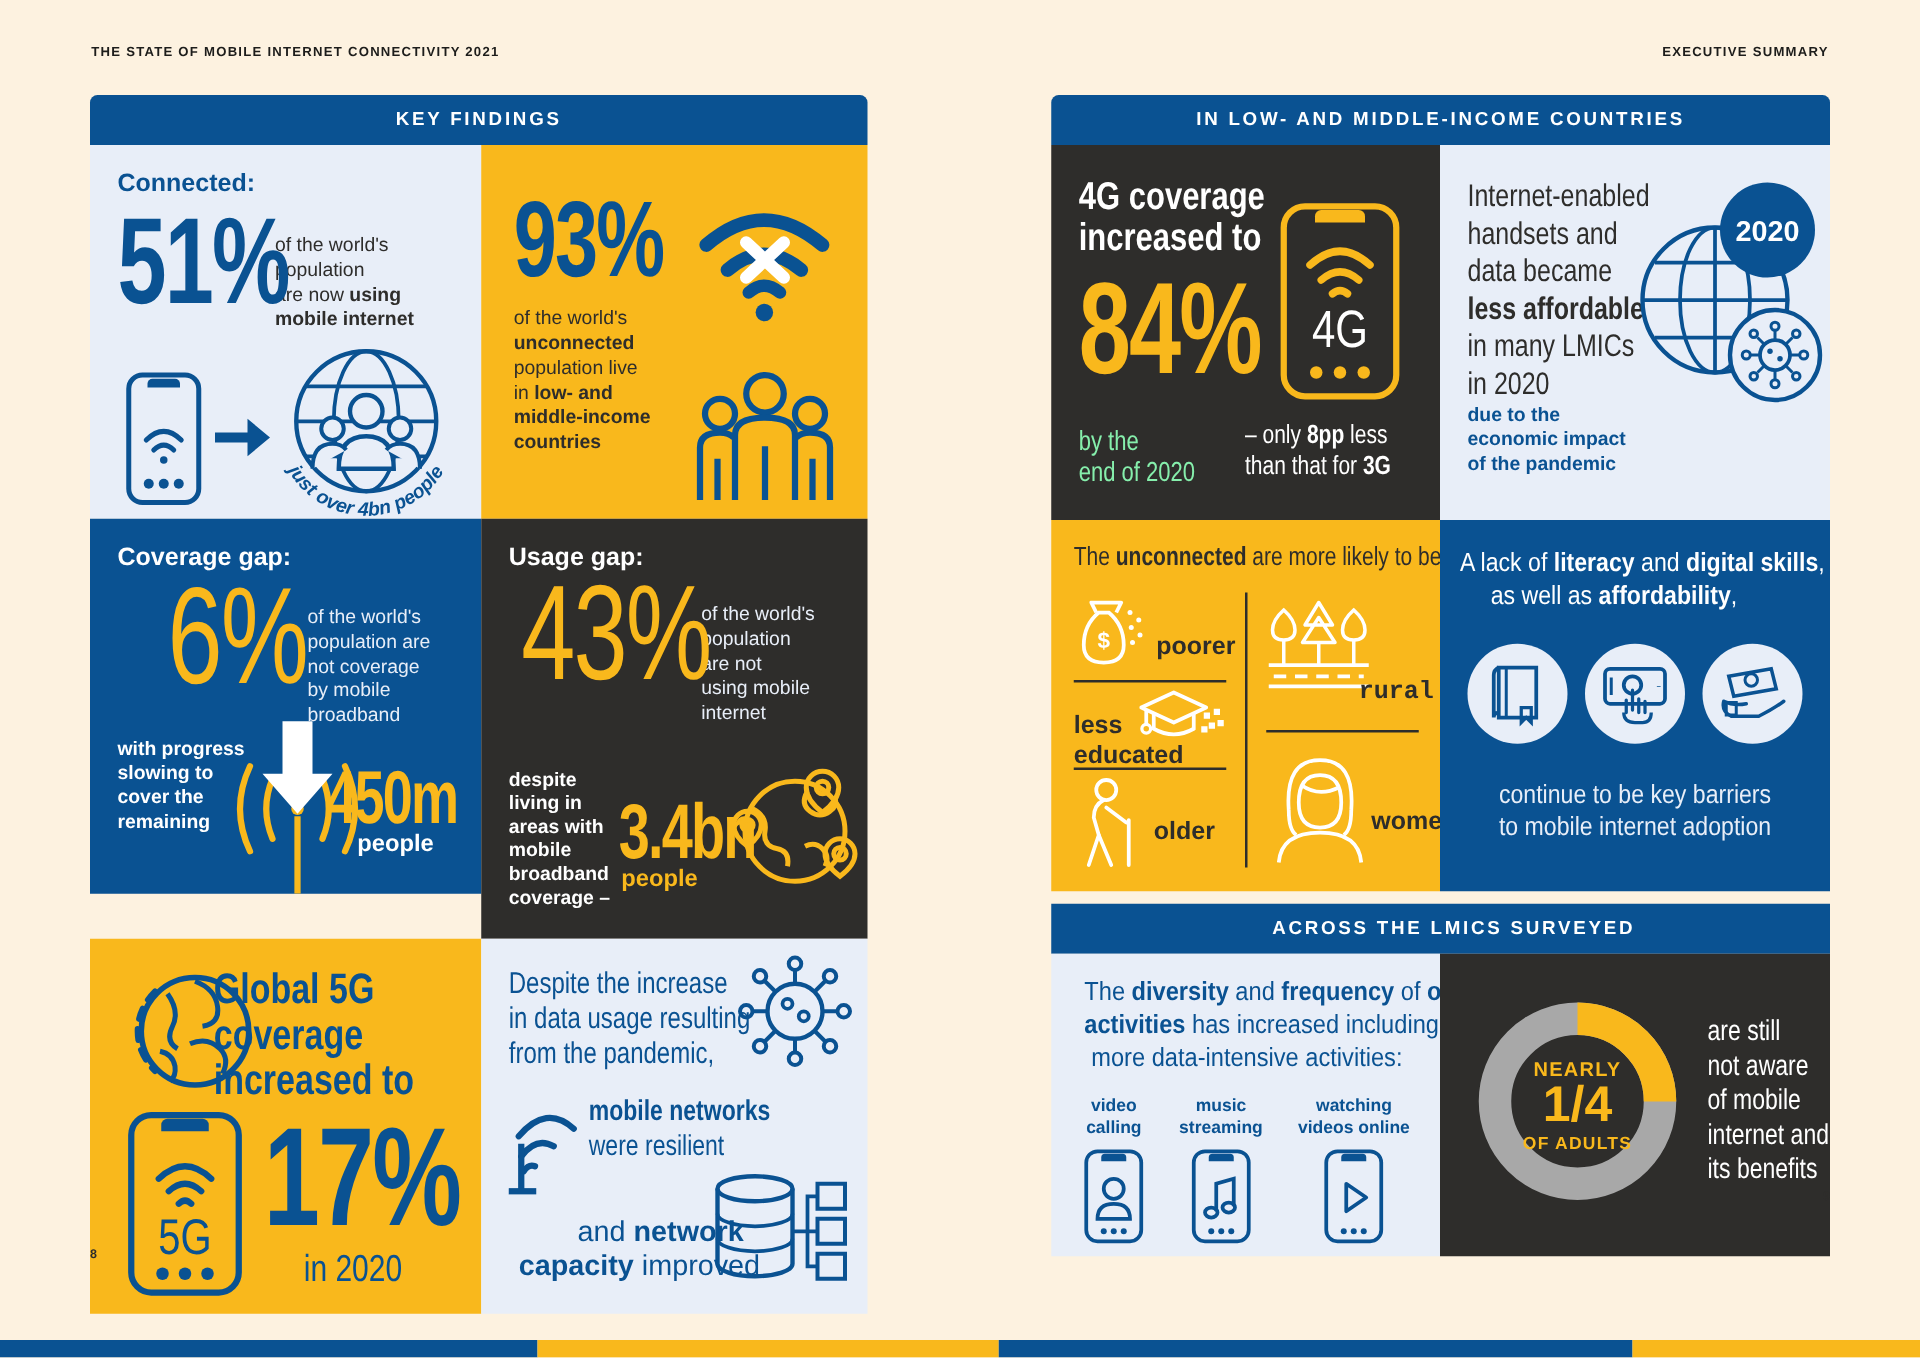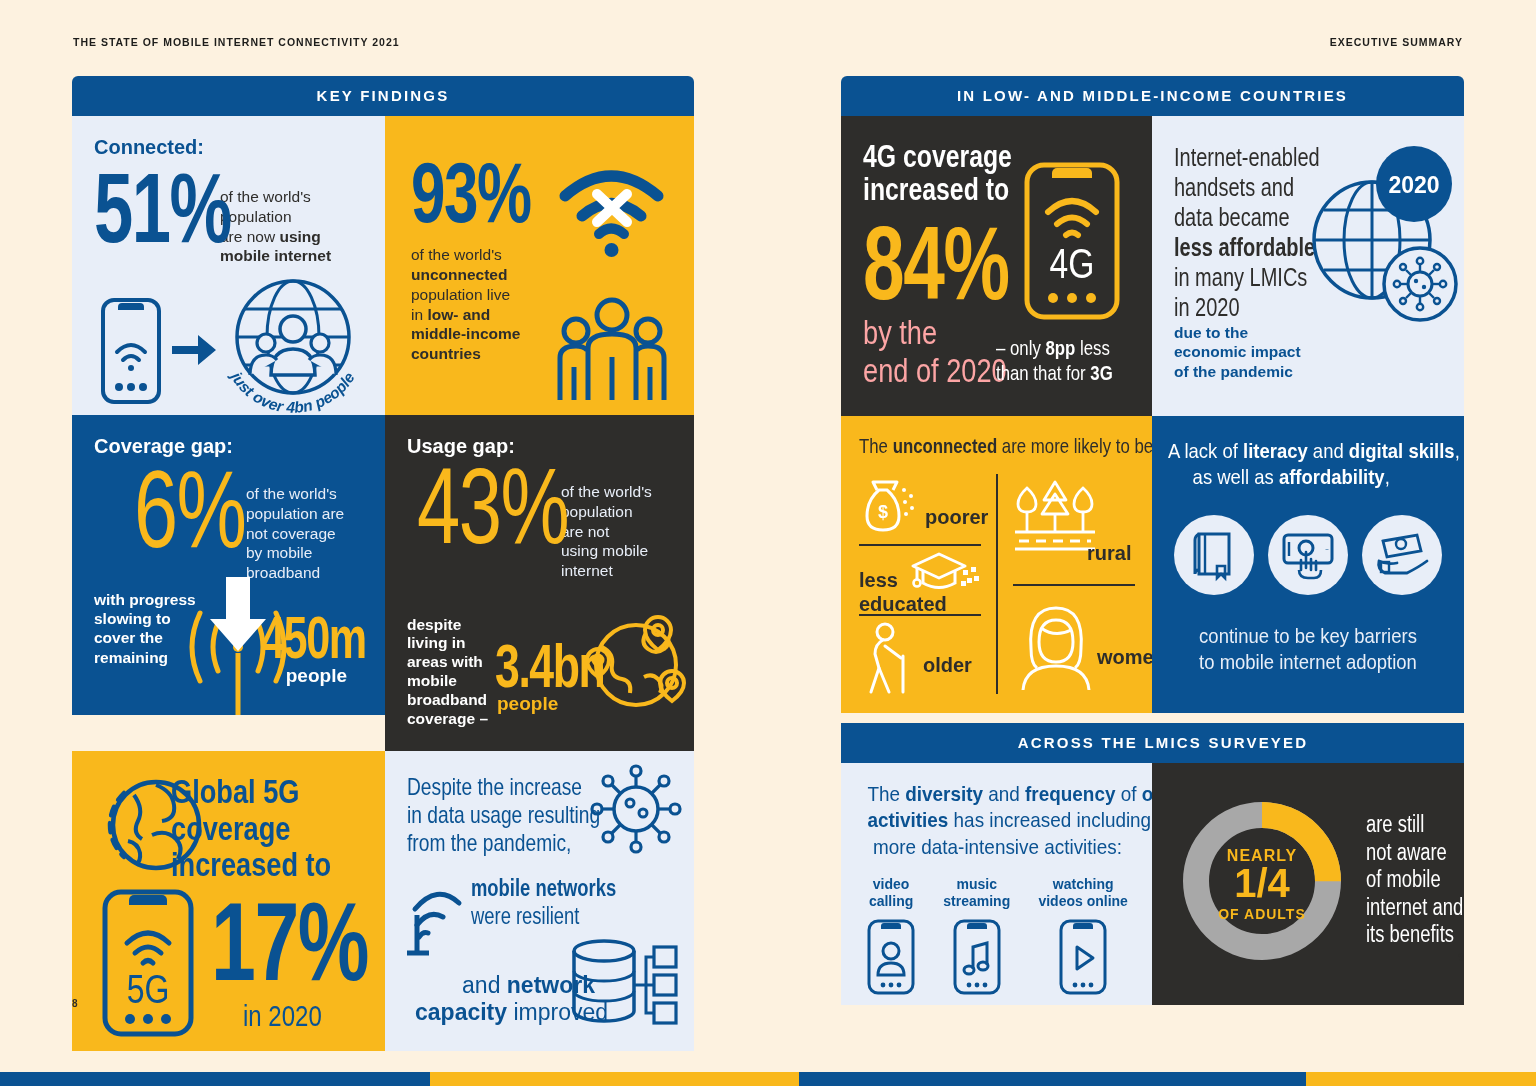--- a/index.html
+++ b/index.html
@@ -363,21 +363,21 @@
   <div class="banner">IN LOW- AND MIDDLE-INCOME COUNTRIES</div>
 
   <div class="grid2">
 
     <div class="cell c-dark" style="width:311px;height:300px;padding:24px 14px 0 22px;">
       <div class="condblk t-white b" style="font-size:31px;line-height:1.08;">
         <span>4G coverage</span>
         <span>increased to</span>
       </div>
       <div class="bignum t-yellow" style="font-size:104px;width:150px;margin-top:12px;">84%</div>
-      <div class="condblk" style="position:absolute;left:22px;bottom:26px;font-size:34px;line-height:1.14;color:#fca5a5;">
+      <div class="condblk" style="position:absolute;left:22px;bottom:26px;font-size:22px;line-height:1.14;color:#86efac;">
         <span>by the</span>
         <span>end of 2020</span>
       </div>
       <div style="position:absolute;right:32px;top:46px;">
         <svg width="96" height="158" viewBox="0 0 96 158">
           <rect x="3" y="3" width="90" height="152" rx="17" fill="none" stroke="#f9b81c" stroke-width="5"></rect>
           <path d="M33 6 h30 a5 5 0 0 1 5 5 v5 h-40 v-5 a5 5 0 0 1 5 -5z" fill="#f9b81c"></path>
           <path d="M24 50 q24 -22 48 0" fill="none" stroke="#f9b81c" stroke-width="6" stroke-linecap="round"></path>
           <path d="M33 62 q15 -13 30 0" fill="none" stroke="#f9b81c" stroke-width="6" stroke-linecap="round"></path>
           <path d="M42 73 q6 -5 12 0" fill="none" stroke="#f9b81c" stroke-width="6" stroke-linecap="round"></path>
@@ -510,21 +510,21 @@
           <line x1="14" y1="34" x2="14" y2="54" stroke="#ffffff" stroke-width="2.8"></line>
           <path d="M42 4 l-11 18 h22 z M42 16 l-13 20 h26 z" fill="none" stroke="#ffffff" stroke-width="2.8" stroke-linejoin="round"></path>
           <line x1="42" y1="36" x2="42" y2="54" stroke="#ffffff" stroke-width="2.8"></line>
           <path d="M70 10 q-9 8 -9 16 q0 8 9 8 q9 0 9 -8 q0 -8 -9 -16z" fill="none" stroke="#ffffff" stroke-width="2.8"></path>
           <line x1="70" y1="34" x2="70" y2="54" stroke="#ffffff" stroke-width="2.8"></line>
           <line x1="2" y1="54" x2="82" y2="54" stroke="#ffffff" stroke-width="3"></line>
           <line x1="6" y1="63" x2="78" y2="63" stroke="#ffffff" stroke-width="3" stroke-dasharray="10 7"></line>
           <line x1="2" y1="71" x2="82" y2="71" stroke="#ffffff" stroke-width="3"></line>
         </svg>
       </div>
-      <div class="t-dark b" style="position:absolute;left:246px;top:126px;font-size:20px;">rural</div>
+      <div class="t-dark b" style="position:absolute;left:246px;top:126px;font-size:20px;font-family:Liberation Mono, monospace;">rural</div>
 
       
       <div style="position:absolute;left:176px;top:186px;">
         <svg width="78" height="90" viewBox="0 0 78 90">
           <path d="M14 46 q-3 -40 25 -40 q28 0 25 40" fill="none" stroke="#ffffff" stroke-width="3"></path>
           <path d="M22 40 q0 -22 17 -22 q17 0 17 22 q0 20 -17 20 q-17 0 -17 -20z" fill="none" stroke="#ffffff" stroke-width="3"></path>
           <path d="M24 26 q14 10 30 2" fill="none" stroke="#ffffff" stroke-width="3"></path>
           <path d="M14 46 q0 16 6 20 M64 46 q0 16 -6 20" fill="none" stroke="#ffffff" stroke-width="3"></path>
           <path d="M6 88 q2 -24 33 -24 q31 0 33 24" fill="none" stroke="#ffffff" stroke-width="3"></path>
         </svg>

